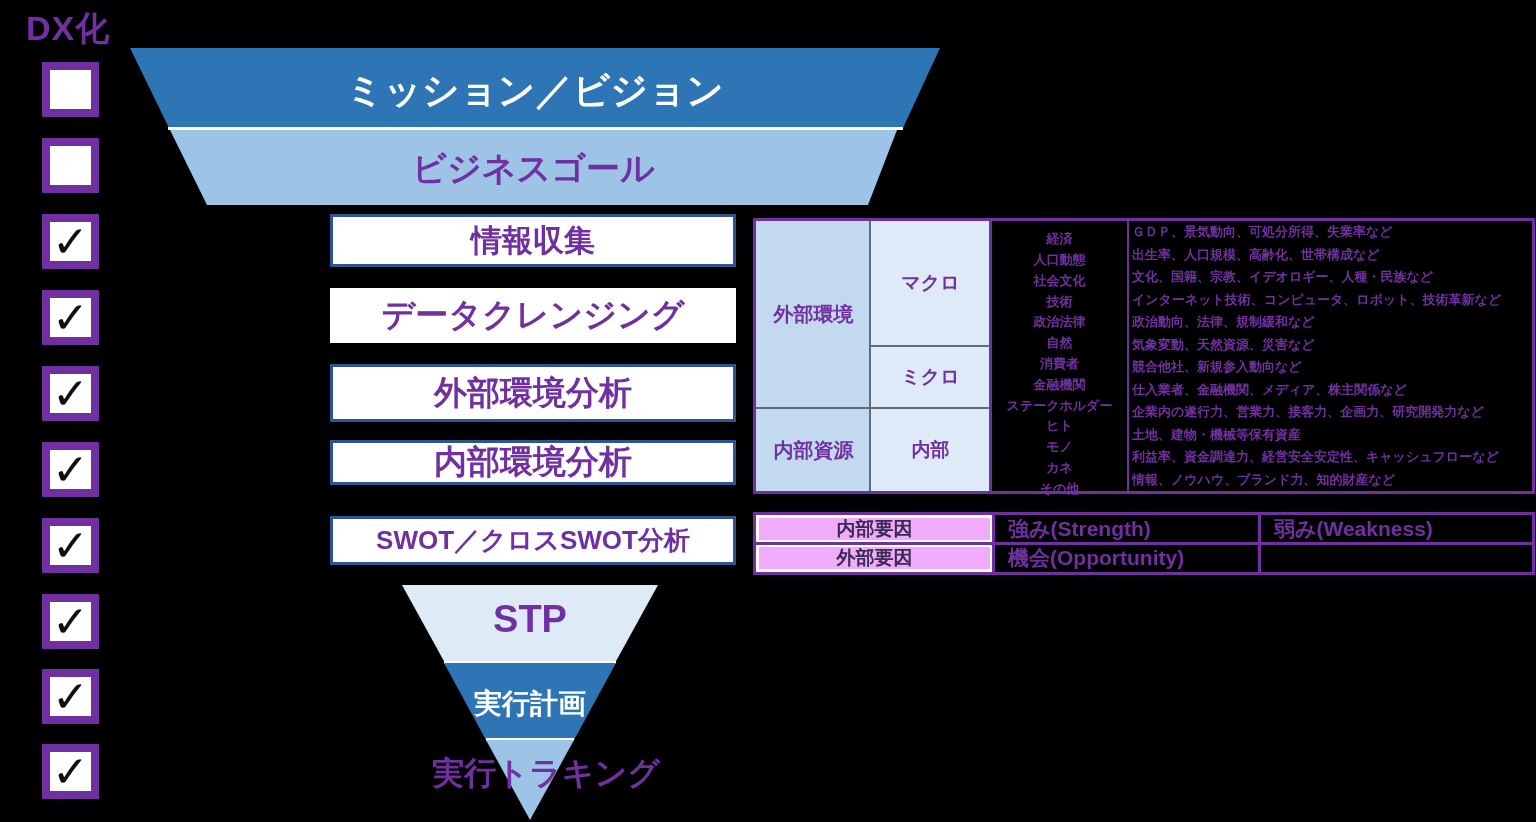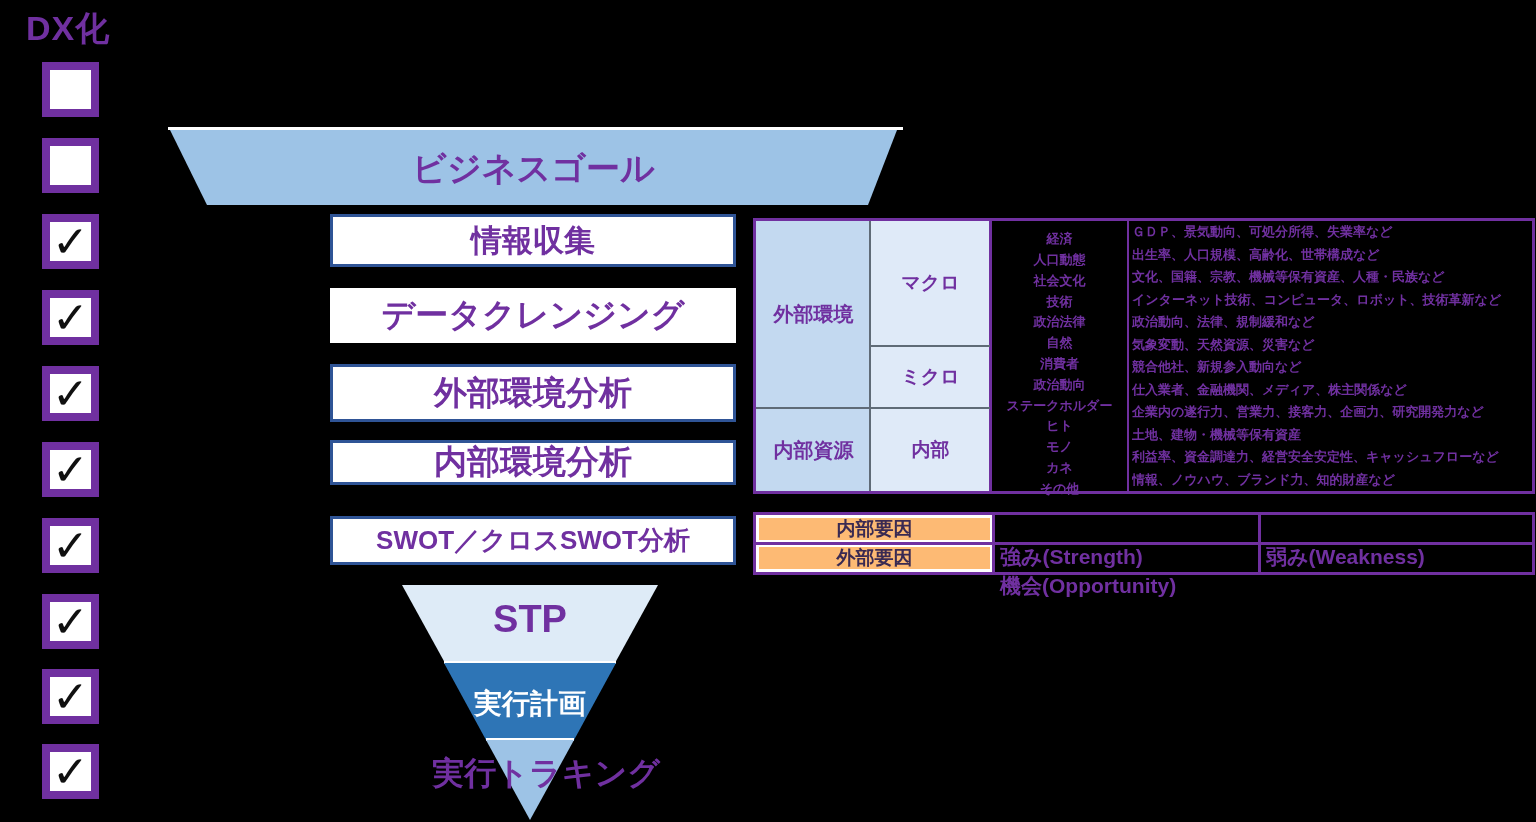--- a/index.html
+++ b/index.html
@@ -35,23 +35,23 @@
   .envtable .vline-p1{left:233px;top:0;width:3px;height:270px;background:#7030A0;}
   .envtable .vline-p2{left:371px;top:0;width:2px;height:270px;background:#7030A0;}
   .envtable .hline-b{left:115px;top:124px;width:119px;height:2px;background:#5f6b77;}
   .envtable .hline-a{left:0;top:186px;width:234px;height:2px;background:#5f6b77;}
   .cat-col{left:236px;top:8px;width:135px;height:270px;display:flex;flex-direction:column;}
   .desc-col{left:376px;top:0;width:400px;height:270px;display:flex;flex-direction:column;}
   .cat-col>div{flex:1;display:flex;align-items:center;justify-content:center;font-size:13px;font-weight:bold;color:#7030A0;white-space:nowrap;}
   .desc-col>div{flex:1;display:flex;align-items:center;font-size:13px;font-weight:bold;color:#7030A0;white-space:nowrap;overflow:hidden;}
   
   .swot{left:753px;top:512px;width:782px;height:63px;border:3px solid #7030A0;}
-  .swot .hcell{left:0;width:237px;height:28px;background:#fdba74;box-shadow:inset 0 0 0 3px #fff;
+  .swot .hcell{left:0;width:237px;height:28px;background:#f0abfc;box-shadow:inset 0 0 0 3px #fff;
     display:flex;align-items:center;justify-content:center;font-size:19px;font-weight:bold;color:#3a2a52;}
-  .swot .vcell{height:28px;display:flex;align-items:center;font-size:21px;font-weight:bold;color:#7030A0;padding-left:4px;white-space:nowrap;overflow:hidden;margin-top:28px;}
+  .swot .vcell{height:28px;display:flex;align-items:center;font-size:21px;font-weight:bold;color:#7030A0;padding-left:12px;white-space:nowrap;overflow:hidden;}
   .swot .hmid{left:0;top:27px;width:776px;height:3px;background:#7030A0;}
   .swot .vmid1{left:236px;top:0;width:3px;height:57px;background:#7030A0;}
   .swot .vmid2{left:502px;top:0;width:3px;height:57px;background:#7030A0;}
   
   .tri1{left:402px;top:585px;width:256px;height:78px;background:#DEEBF7;
     clip-path:polygon(0px 0px,256px 0px,213px 78px,43px 78px);}
   .tri2{left:444px;top:663px;width:172px;height:77px;background:#2E75B6;
     clip-path:polygon(0px 0px,172px 0px,130px 77px,42px 77px);}
   .tri3{left:486px;top:740px;width:88px;height:80px;background:#9DC3E6;
     clip-path:polygon(0px 0px,88px 0px,44px 80px);}
@@ -92,20 +92,23 @@
   <div class="abs cb" style="top:594px">
       <span class="mark">✓</span>
     </div>
   <div class="abs cb" style="top:669px">
       <span class="mark">✓</span>
     </div>
   <div class="abs cb" style="top:744px">
       <span class="mark">✓</span>
     </div>
 
+  <div class="abs band1">
+    <span class="band-label">ミッション／ビジョン</span>
+  </div>
   <div class="abs gapline1"></div>
   <div class="abs band2">
     <span class="band-label">ビジネスゴール</span>
   </div>
 
   <div class="abs step" style="top:214px;height:53px;font-size:31px">
       <span>情報収集</span>
     </div>
   <div class="abs step noborder" style="top:288px;height:55px;font-size:33px">
       <span>データクレンジング</span>
@@ -143,31 +146,31 @@
     <div class="abs hline-a"></div>
 
     <div class="abs cat-col">
       <div>経済</div>
       <div>人口動態</div>
       <div>社会文化</div>
       <div>技術</div>
       <div>政治法律</div>
       <div>自然</div>
       <div>消費者</div>
-      <div>政治動向</div>
+      <div>金融機関</div>
       <div>ステークホルダー</div>
       <div>ヒト</div>
       <div>モノ</div>
       <div>カネ</div>
       <div>その他</div>
     </div>
     <div class="abs desc-col">
       <div>ＧＤＰ、景気動向、可処分所得、失業率など</div>
       <div>出生率、人口規模、高齢化、世帯構成など</div>
-      <div>文化、国籍、宗教、機械等保有資産、人種・民族など</div>
+      <div>文化、国籍、宗教、イデオロギー、人種・民族など</div>
       <div>インターネット技術、コンピュータ、ロボット、技術革新など</div>
       <div>政治動向、法律、規制緩和など</div>
       <div>気象変動、天然資源、災害など</div>
       <div>競合他社、新規参入動向など</div>
       <div>仕入業者、金融機関、メディア、株主関係など</div>
       <div>企業内の遂行力、営業力、接客力、企画力、研究開発力など</div>
       <div>土地、建物・機械等保有資産</div>
       <div>利益率、資金調達力、経営安全安定性、キャッシュフローなど</div>
       <div>情報、ノウハウ、ブランド力、知的財産など</div>
     </div>

